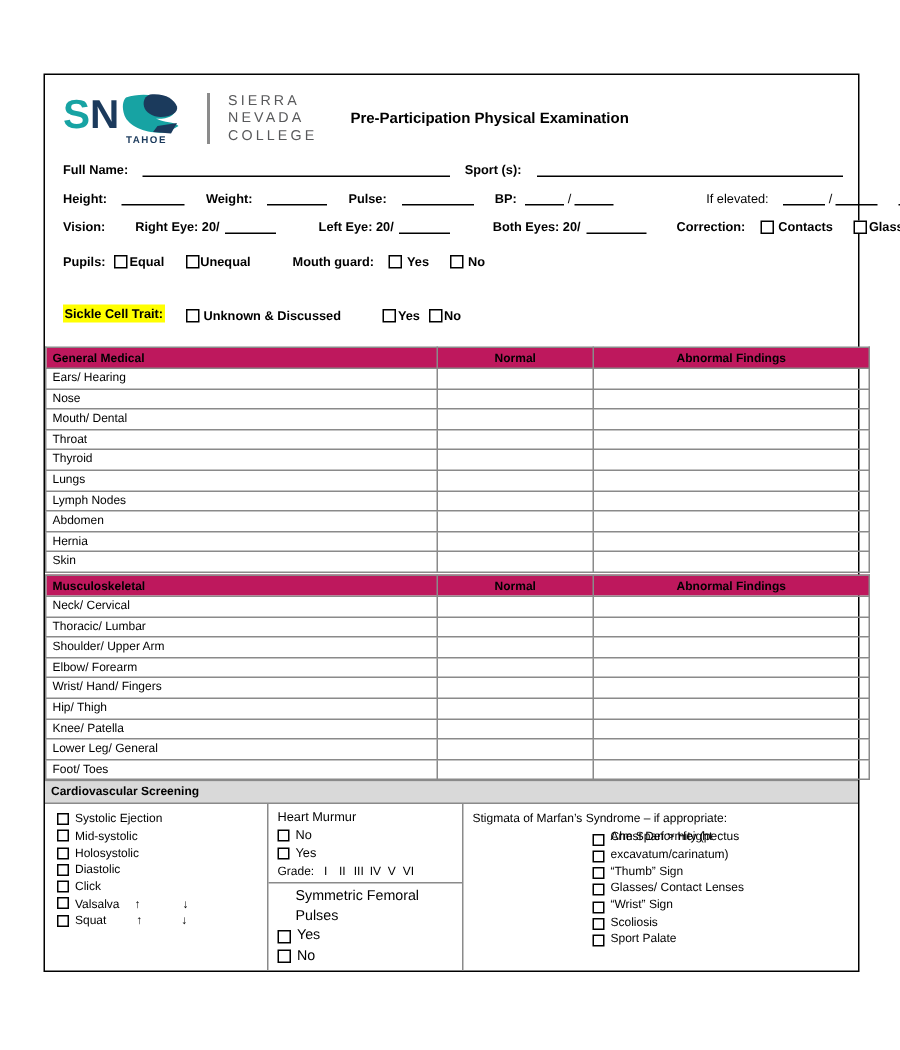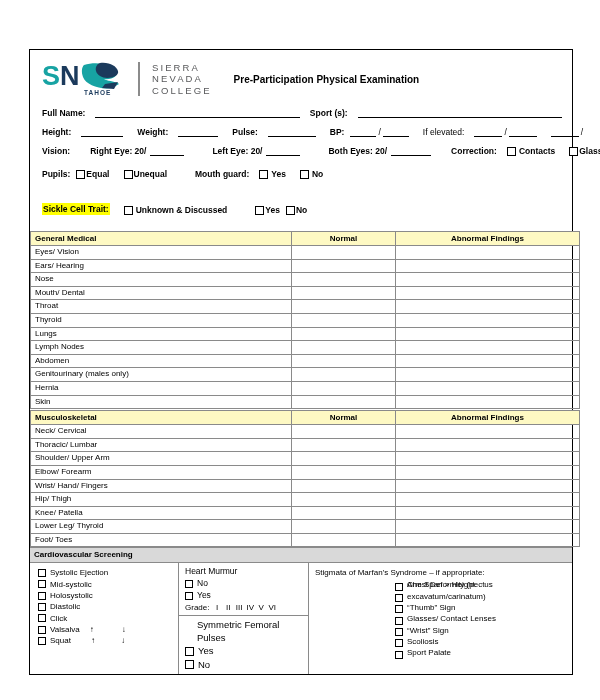--- a/index.html
+++ b/index.html
@@ -90,20 +90,21 @@
   .f-row:last-child { margin-bottom: 0; }
   .lbl {
     font-weight: bold;
     font-size: 8.5px;
     flex: 0 0 auto;
   }
   .lbl-n {
     font-weight: normal;
     font-size: 8.5px;
     flex: 0 0 auto;
+    margin-left: 48px;
   }
   .rule {
     border-bottom: 1px solid #000000;
     height: 9px;
     flex: 0 0 auto;
   }
   .rule-grow { flex: 1 1 auto; }
   .sp4  { width: 4px;  flex: 0 0 auto; }
   .sp6  { width: 6px;  flex: 0 0 auto; }
   .sp10 { width: 10px; flex: 0 0 auto; }
@@ -146,21 +147,21 @@
     width: 100%;
     border-collapse: collapse;
     table-layout: fixed;
     font-size: 8px;
   }
   .tbl th, .tbl td {
     border: 1px solid #8a8a8a;
     padding: 0;
   }
   .tbl thead th {
-    background: #fef9c3;
+    background: #be185d;
     font-weight: bold;
     font-size: 8px;
     height: 13px;
     line-height: 13px;
   }
   .th-left {
     text-align: left;
     padding-left: 4px !important;
   }
   .th-ctr { text-align: center; }
@@ -447,25 +448,20 @@
     <table class="tbl">
       <thead>
         <tr>
           <th class="th-left col-a">General Medical</th>
           <th class="th-ctr col-b">Normal</th>
           <th class="th-ctr col-c">Abnormal Findings</th>
         </tr>
       </thead>
       <tbody>
           <tr>
-            <td class="td-item col-a">Eyes/ Vision</td>
-            <td class="col-b"></td>
-            <td class="col-c"></td>
-          </tr>
-          <tr>
             <td class="td-item col-a">Ears/ Hearing</td>
             <td class="col-b"></td>
             <td class="col-c"></td>
           </tr>
           <tr>
             <td class="td-item col-a">Nose</td>
             <td class="col-b"></td>
             <td class="col-c"></td>
           </tr>
           <tr>
@@ -488,25 +484,20 @@
             <td class="col-b"></td>
             <td class="col-c"></td>
           </tr>
           <tr>
             <td class="td-item col-a">Lymph Nodes</td>
             <td class="col-b"></td>
             <td class="col-c"></td>
           </tr>
           <tr>
             <td class="td-item col-a">Abdomen</td>
-            <td class="col-b"></td>
-            <td class="col-c"></td>
-          </tr>
-          <tr>
-            <td class="td-item col-a">Genitourinary (males only)</td>
             <td class="col-b"></td>
             <td class="col-c"></td>
           </tr>
           <tr>
             <td class="td-item col-a">Hernia</td>
             <td class="col-b"></td>
             <td class="col-c"></td>
           </tr>
           <tr>
             <td class="td-item col-a">Skin</td>
@@ -556,21 +547,21 @@
             <td class="td-item col-a">Hip/ Thigh</td>
             <td class="col-b"></td>
             <td class="col-c"></td>
           </tr>
           <tr>
             <td class="td-item col-a">Knee/ Patella</td>
             <td class="col-b"></td>
             <td class="col-c"></td>
           </tr>
           <tr>
-            <td class="td-item col-a">Lower Leg/ Thyroid</td>
+            <td class="td-item col-a">Lower Leg/ General</td>
             <td class="col-b"></td>
             <td class="col-c"></td>
           </tr>
           <tr>
             <td class="td-item col-a">Foot/ Toes</td>
             <td class="col-b"></td>
             <td class="col-c"></td>
           </tr>
         </tbody>
     </table>

